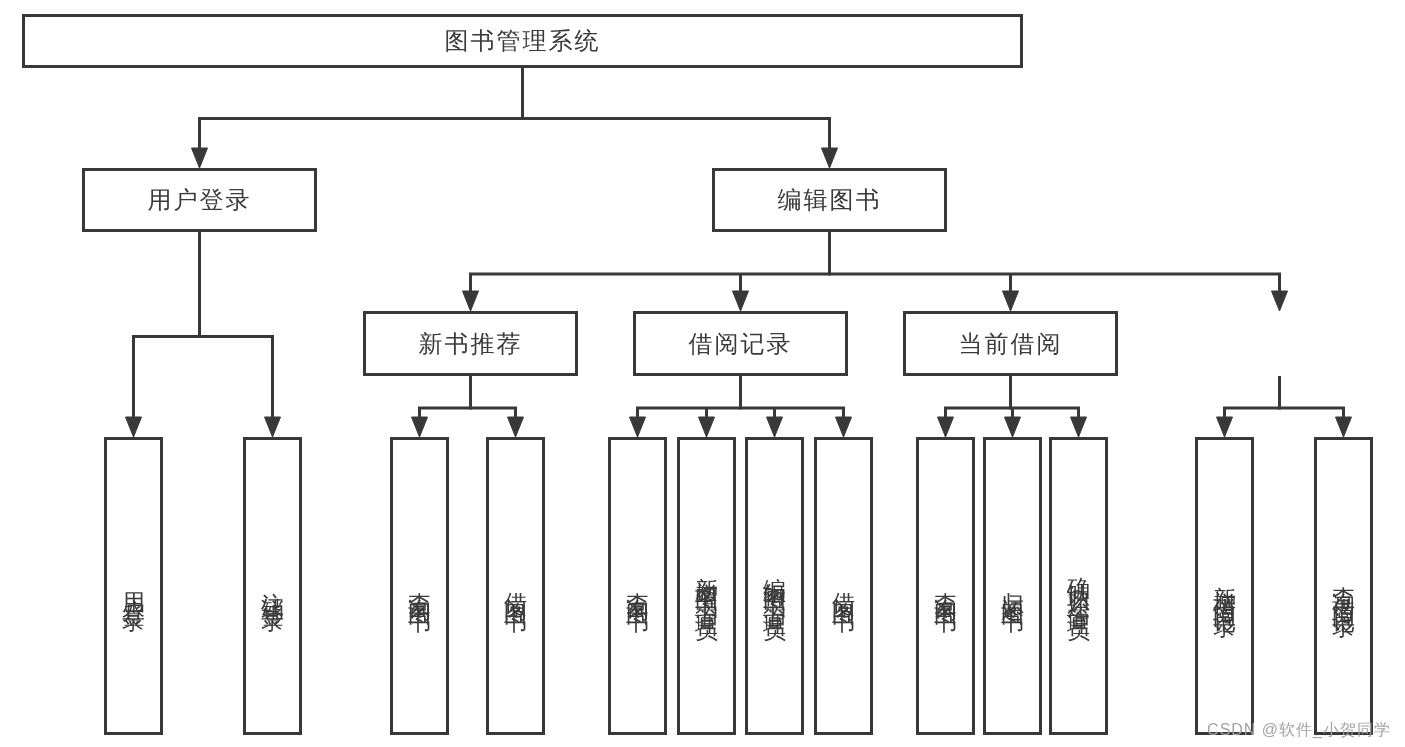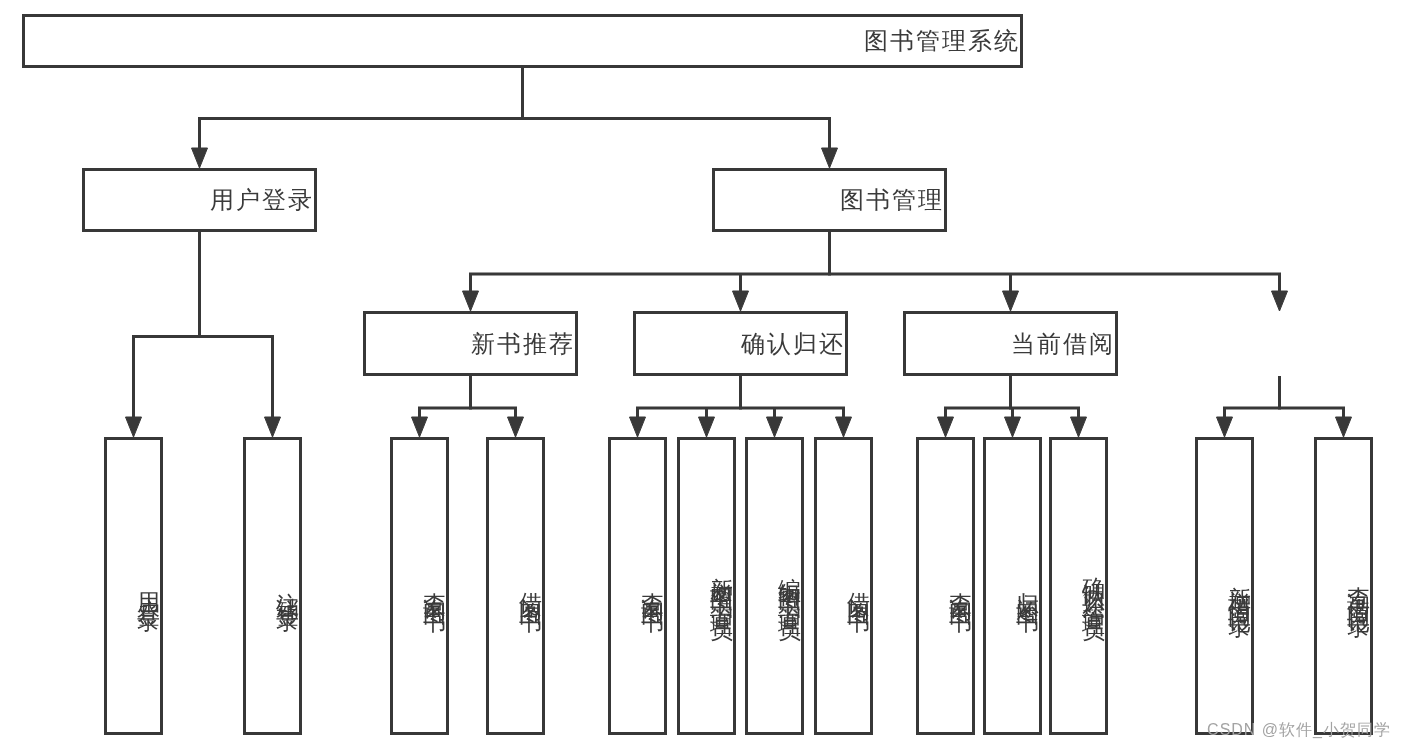--- a/index.html
+++ b/index.html
@@ -11,21 +11,21 @@
   html,body{margin:0;padding:0;background:var(--bg);}
   .stage{
     position:relative;width:1405px;height:747px;background:var(--bg);
     font-family:"Liberation Sans",sans-serif;color:var(--text);overflow:hidden;
   }
   .wires{position:absolute;left:0;top:0;width:1405px;height:747px;color:var(--line);}
   .wires line{stroke:currentColor;stroke-width:3;}
   .wires polygon{fill:currentColor;stroke:currentColor;}
   .box{
     position:absolute;box-sizing:border-box;border:3px solid var(--line);
-    background:#fff;display:flex;align-items:center;justify-content:flex-end;
+    background:#fff;display:flex;align-items:center;justify-content:center;
     z-index:2;
   }
   .h{font-size:24px;letter-spacing:2px;white-space:nowrap;}
   .v{top:437px;width:59px;height:298px;}
   .vtext{
     writing-mode:vertical-rl;text-orientation:mixed;
     font-size:23px;line-height:1;letter-spacing:6px;
   }
   .watermark{
     position:absolute;right:14px;bottom:6px;z-index:3;
@@ -100,28 +100,28 @@
   </svg>
 
   <div class="box h" style="left:22px;top:14px;width:1001px;height:54px">
     <span>图书管理系统</span>
   </div>
 
   <div class="box h" style="left:82px;top:168px;width:235px;height:64px">
     <span>用户登录</span>
   </div>
   <div class="box h" style="left:712px;top:168px;width:235px;height:64px">
-    <span>图书管理</span>
+    <span>编辑图书</span>
   </div>
 
   <div class="box h" style="left:363px;top:311px;width:215px;height:65px">
     <span>新书推荐</span>
   </div>
   <div class="box h" style="left:633px;top:311px;width:215px;height:65px">
-    <span>确认归还</span>
+    <span>借阅记录</span>
   </div>
   <div class="box h" style="left:903px;top:311px;width:215px;height:65px">
     <span>当前借阅</span>
   </div>
 
   <div class="box v" style="left:104px">
     <span class="vtext">用户登录</span>
   </div>
   <div class="box v" style="left:243px">
     <span class="vtext">注销登录</span>

